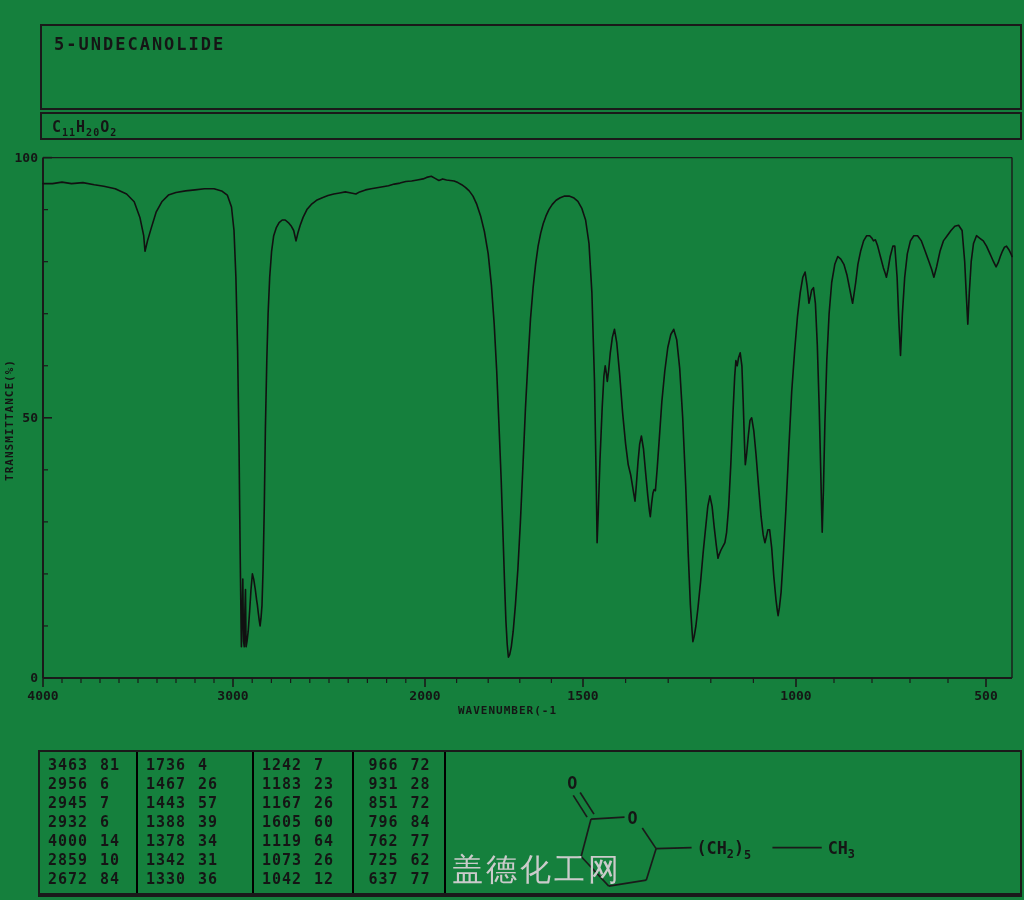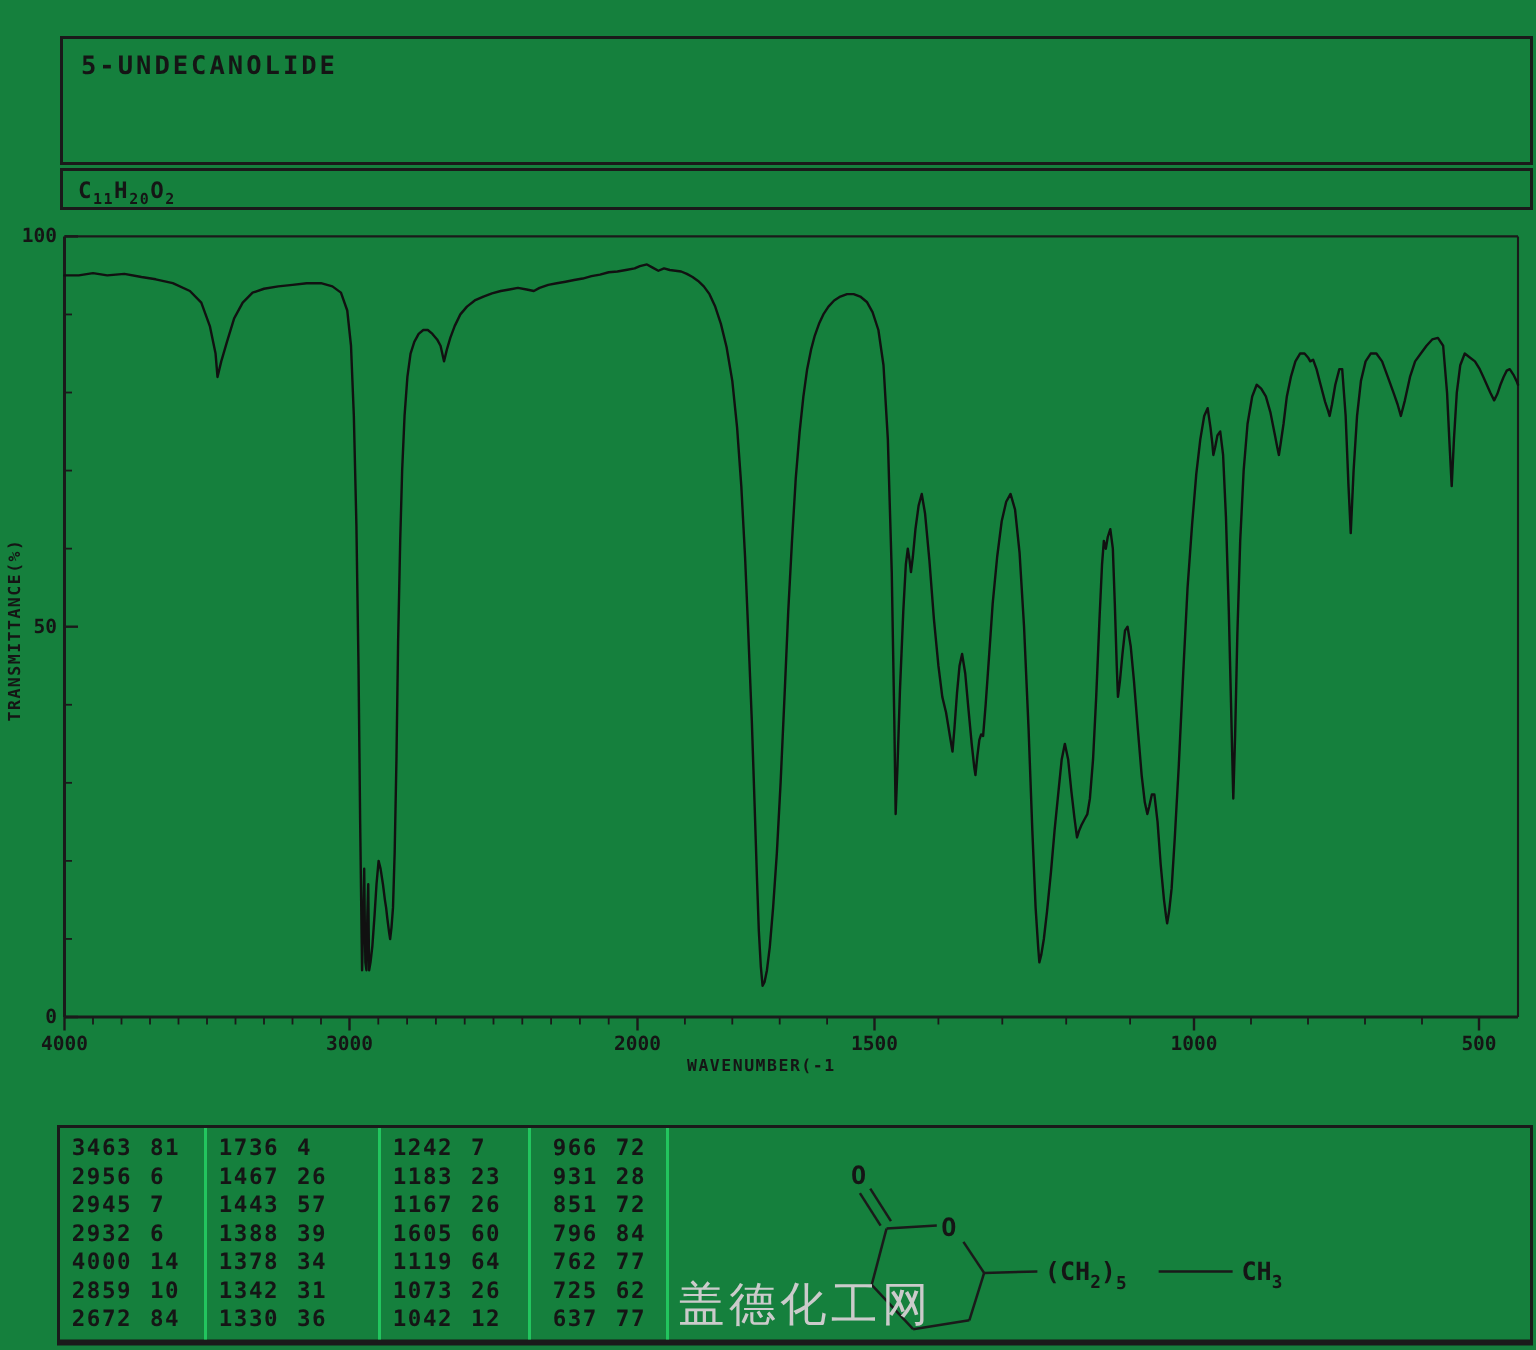--- a/index.html
+++ b/index.html
@@ -11,21 +11,21 @@
   .formula-box{position:absolute;left:40px;top:112px;width:982px;height:28px;
                border:2px solid #1a1a1a;box-sizing:border-box;padding:3px 10px;}
   .formula{font-size:15px;font-weight:bold;letter-spacing:1px;}
   .formula sub{font-size:10px;font-weight:bold;}
   svg text{fill:#151515;}
   .tick-label{font-family:"DejaVu Sans Mono",monospace;font-size:13px;font-weight:bold;}
   .axis-title{font-family:"DejaVu Sans Mono",monospace;font-size:11px;font-weight:bold;letter-spacing:1px;}
   .table-box{position:absolute;left:38px;top:750px;width:984px;height:147px;
              border:2px solid #1a1a1a;border-bottom-width:4px;box-sizing:border-box;
              display:flex;}
-  .peak-col{border-right:2px solid #22c55e;box-sizing:border-box;padding-top:4px;}
+  .peak-col{border-right:2px solid #000000;box-sizing:border-box;padding-top:4px;}
   .peak-row{height:19px;line-height:19px;font-size:15px;font-weight:bold;
             display:flex;letter-spacing:1px;}
   .peak-w{display:inline-block;width:48px;text-align:right;}
   .peak-t{display:inline-block;width:36px;text-align:left;margin-left:12px;}
   .structure-cell{flex:1;position:relative;}
   .watermark{position:absolute;left:452px;top:849px;font-size:31px;letter-spacing:3px;
              color:#cbcbcb;font-family:"DejaVu Sans",sans-serif;z-index:5;}
   .struct-text{font-family:"DejaVu Sans Mono",monospace;font-size:17px;font-weight:bold;}
   .struct-sub{font-size:12px;font-weight:bold;}
 </style>

